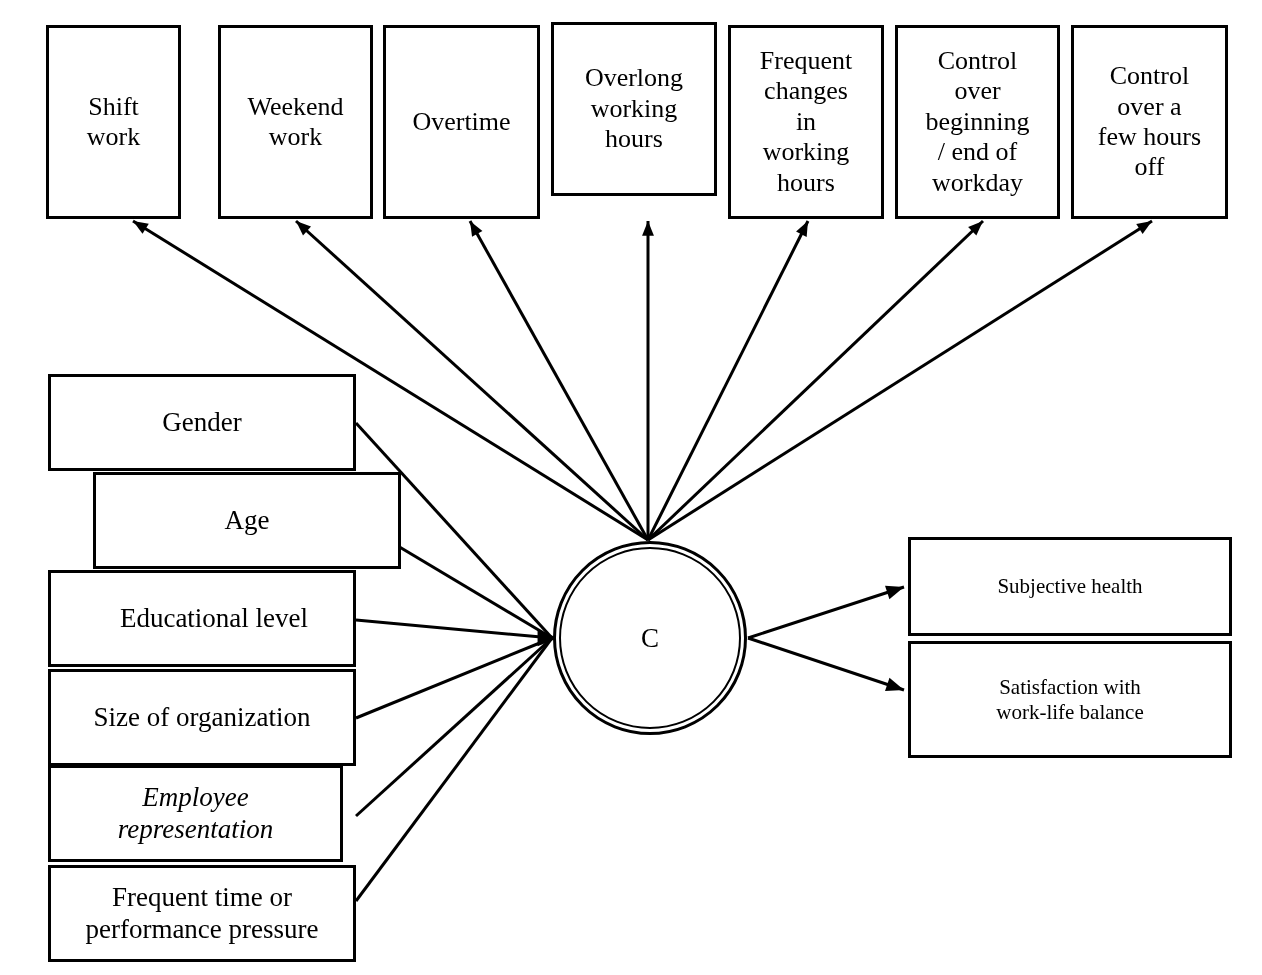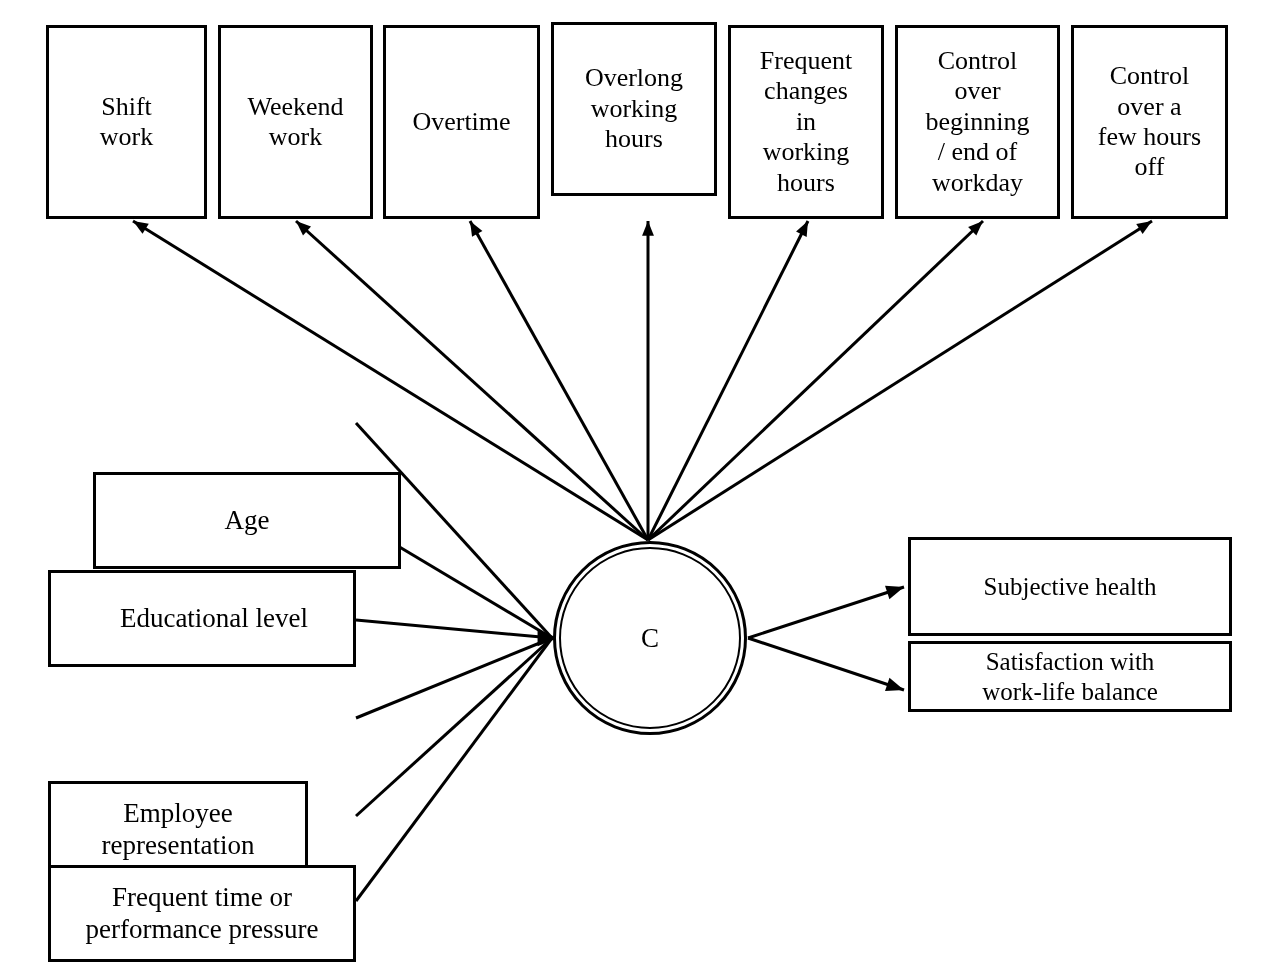--- a/index.html
+++ b/index.html
@@ -40,21 +40,21 @@
     white-space: pre-line;
     z-index: 2;
   }
   .node-top {
     font-size: 26px;
   }
   .node-left {
     font-size: 27px;
   }
   .node-right {
-    font-size: 25px;
+    font-size: 21px;
   }
   #core-node {
     position: absolute;
     box-sizing: border-box;
     border-radius: 50%;
     border: 3px solid #000000;
     background: #ffffff;
     z-index: 3;
     display: flex;
     align-items: center;
@@ -103,21 +103,21 @@
       <line x1="356" y1="718" x2="552" y2="638" stroke="#000000" stroke-width="3"></line>
       <line x1="356" y1="816" x2="552" y2="638" stroke="#000000" stroke-width="3"></line>
       <line x1="356" y1="901" x2="552" y2="638" stroke="#000000" stroke-width="3"></line>
       <polygon points="558,638 537.5693780173168,646.1602503270856 537.5693780173168,629.8397496729144" fill="#000000"></polygon>
       <line x1="748" y1="638" x2="904" y2="587" stroke="#000000" stroke-width="3"></line>
       <polygon points="904,587 889.4187921458247,599.1814768198826 885.0389348528614,585.7842662767008" fill="#000000"></polygon>
       <line x1="748" y1="638" x2="904" y2="690" stroke="#000000" stroke-width="3"></line>
       <polygon points="904,690 885.0322243671942,691.106113711849 889.4894477208649,677.7344436508373" fill="#000000"></polygon>
     </svg>
 
-  <div class="node node-top" style="left: 46px; top: 25px; width: 161px; height: 194px;">
+  <div class="node node-top" style="left: 46px; top: 25px; width: 135px; height: 194px;">
     <span>Shift
 work</span>
   </div>
   <div class="node node-top" style="left: 218px; top: 25px; width: 155px; height: 194px;">
     <span>Weekend
 work</span>
   </div>
   <div class="node node-top" style="left: 383px; top: 25px; width: 157px; height: 194px;">
     <span>Overtime</span>
   </div>
@@ -140,39 +140,45 @@
 / end of
 workday</span>
   </div>
   <div class="node node-top" style="left: 1071px; top: 25px; width: 157px; height: 194px;">
     <span>Control
 over a
 few hours
 off</span>
   </div>
 
+  <div class="node node-left" style="left: 48px; top: 374px; width: 308px; height: 97px;">
+    <span>Gender</span>
+  </div>
   <div class="node node-left" style="left: 48px; top: 472px; width: 308px; height: 97px; margin-left: 45px;">
     <span>Age</span>
   </div>
   <div class="node node-left" style="left: 48px; top: 570px; width: 308px; height: 97px; padding-left: 24px;">
     <span>Educational level</span>
   </div>
-  <div class="node node-left" style="left: 48px; top: 781px; width: 260px; height: 97px;">
+  <div class="node node-left" style="left: 48px; top: 669px; width: 308px; height: 97px;">
+    <span>Size of organization</span>
+  </div>
+  <div class="node node-left" style="left: 48px; top: 765px; width: 295px; height: 97px; font-style: italic;">
     <span>Employee
 representation</span>
   </div>
   <div class="node node-left" style="left: 48px; top: 865px; width: 308px; height: 97px; text-align: center;">
     <span>Frequent time or
 performance pressure</span>
   </div>
 
   <div class="node node-right" style="left: 908px; top: 537px; width: 324px; height: 99px;">
     <span>Subjective health</span>
   </div>
-  <div class="node node-right" style="left: 908px; top: 641px; width: 324px; height: 71px;">
+  <div class="node node-right" style="left: 908px; top: 641px; width: 324px; height: 117px;">
     <span>Satisfaction with
 work-life balance</span>
   </div>
 
   <div id="core-node" style="left: 553px; top: 541px; width: 194px; height: 194px;">
     <span id="core-inner"></span>
     <span id="core-label">C</span>
   </div>
 
 </div>

